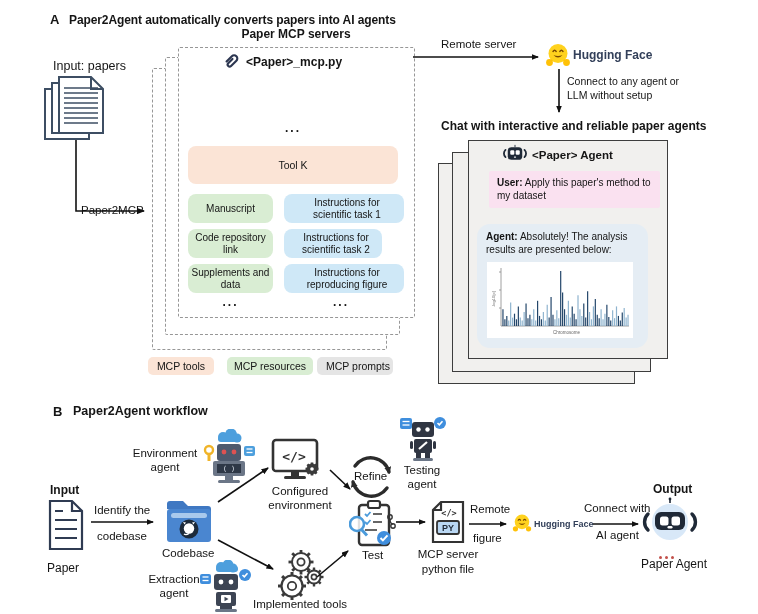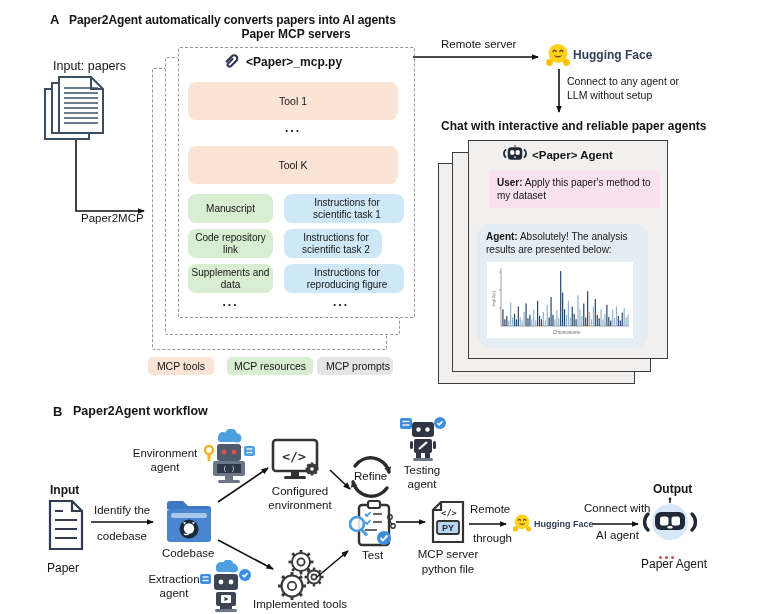--- a/index.html
+++ b/index.html
@@ -75,36 +75,33 @@
       <line x1="22" y1="12" x2="56" y2="12"></line>
         <line x1="22" y1="17" x2="56" y2="17"></line>
       <line x1="22" y1="22" x2="56" y2="22"></line>
         <line x1="22" y1="27" x2="56" y2="27"></line>
       <line x1="22" y1="32" x2="56" y2="32"></line>
         <line x1="22" y1="37" x2="56" y2="37"></line>
       <line x1="22" y1="42" x2="56" y2="42"></line>
         <line x1="22" y1="47" x2="56" y2="47"></line>
     </g>
   </svg>
-  <div class="abs t115 nowrap" style="left:81px;top:212px;">Paper2MCP</div>
+  <div class="abs t115 nowrap" style="left:81px;top:204px;">Paper2MCP</div>
 
   <div class="abs dashbox" style="left:152px;top:68px;width:233px;height:280px;"></div>
   <div class="abs dashbox" style="left:165px;top:57px;width:233px;height:276px;"></div>
   <div class="abs dashbox" style="left:178px;top:47px;width:235px;height:269px;z-index:2;"></div>
 
   <svg class="abs" style="left:222px;top:52px;z-index:3;" width="19" height="19" viewBox="0 0 19 19">
     <g transform="rotate(45 9.5 9.5)" stroke="#2c3650" stroke-width="2.1" fill="none" stroke-linecap="round">
       <path d="M6,13 V5.5 a3.2,3.2 0 0 1 6.4,0 V13 a2,2 0 0 1 -4,0 V7"></path>
     </g>
   </svg>
   <div class="abs t12b nowrap" style="left:246px;top:55px;z-index:3;">&lt;Paper&gt;_mcp.py</div>
 
-  <div class="abs pill peach" style="left:188px;top:82px;width:210px;height:38px;z-index:3;">
-    <span>Tool 1</span>
-  </div>
   <div class="abs dots3 ctr" style="left:188px;top:121px;width:210px;z-index:3;">...</div>
   <div class="abs pill peach" style="left:188px;top:146px;width:210px;height:38px;z-index:3;">
     <span>Tool K</span>
   </div>
 
   <div class="abs pill green t10 ctr" style="left:188px;top:194px;width:85px;height:29px;z-index:3;justify-content:center;">
     <span style="font-size:10px;">Manuscript</span>
   </div>
   <div class="abs pill green t10 ctr" style="left:188px;top:229px;width:85px;height:29px;z-index:3;">
     <span style="font-size:10px;line-height:1.15;">Code repository link</span>
@@ -443,21 +440,21 @@
     <path d="M11,2 H33 V42 H3 V10 z" fill="#fff" stroke="#333" stroke-width="2.2"></path>
     <path d="M11,2 V10 H3" fill="none" stroke="#333" stroke-width="2.2"></path>
     <text x="19" y="16" font-size="8.5" font-weight="bold" fill="#333" text-anchor="middle" font-family="'DejaVu Sans Mono',monospace">&lt;/&gt;</text>
     <rect x="7" y="21" width="22" height="13" rx="2" fill="#b9d7f3" stroke="#333" stroke-width="1.8"></rect>
     <text x="18" y="31" font-size="9" font-weight="bold" fill="#1f2937" text-anchor="middle">PY</text>
   </svg>
   <div class="abs t115 ctr" style="left:413px;top:548px;width:70px;">MCP server</div>
   <div class="abs t115 ctr" style="left:413px;top:563px;width:70px;">python file</div>
 
   <div class="abs t115 nowrap" style="left:470px;top:503px;">Remote</div>
-  <div class="abs t115 nowrap" style="left:473px;top:532px;">through</div>
+  <div class="abs t115 nowrap" style="left:473px;top:532px;">figure</div>
   <svg class="abs" style="left:512px;top:513px;" width="20" height="20" viewBox="0 0 26 26">
     <circle cx="13" cy="11.5" r="9.5" fill="#ffd21e"></circle>
     <path d="M8,9.5 q1.6,-2.4 3.2,0" stroke="#7a4a00" stroke-width="1.4" fill="none" stroke-linecap="round"></path>
     <path d="M14.8,9.5 q1.6,-2.4 3.2,0" stroke="#7a4a00" stroke-width="1.4" fill="none" stroke-linecap="round"></path>
     <path d="M8.5,13 q4.5,5 9,0 q-4.5,1.8 -9,0 z" fill="#7a4a00"></path>
     <circle cx="4.5" cy="20.5" r="3.4" fill="#ffc107"></circle>
     <circle cx="21.5" cy="20.5" r="3.4" fill="#ffc107"></circle>
   </svg>
   <div class="abs hfword nowrap" style="left:534px;top:519px;font-size:9px;">Hugging Face</div>
 

